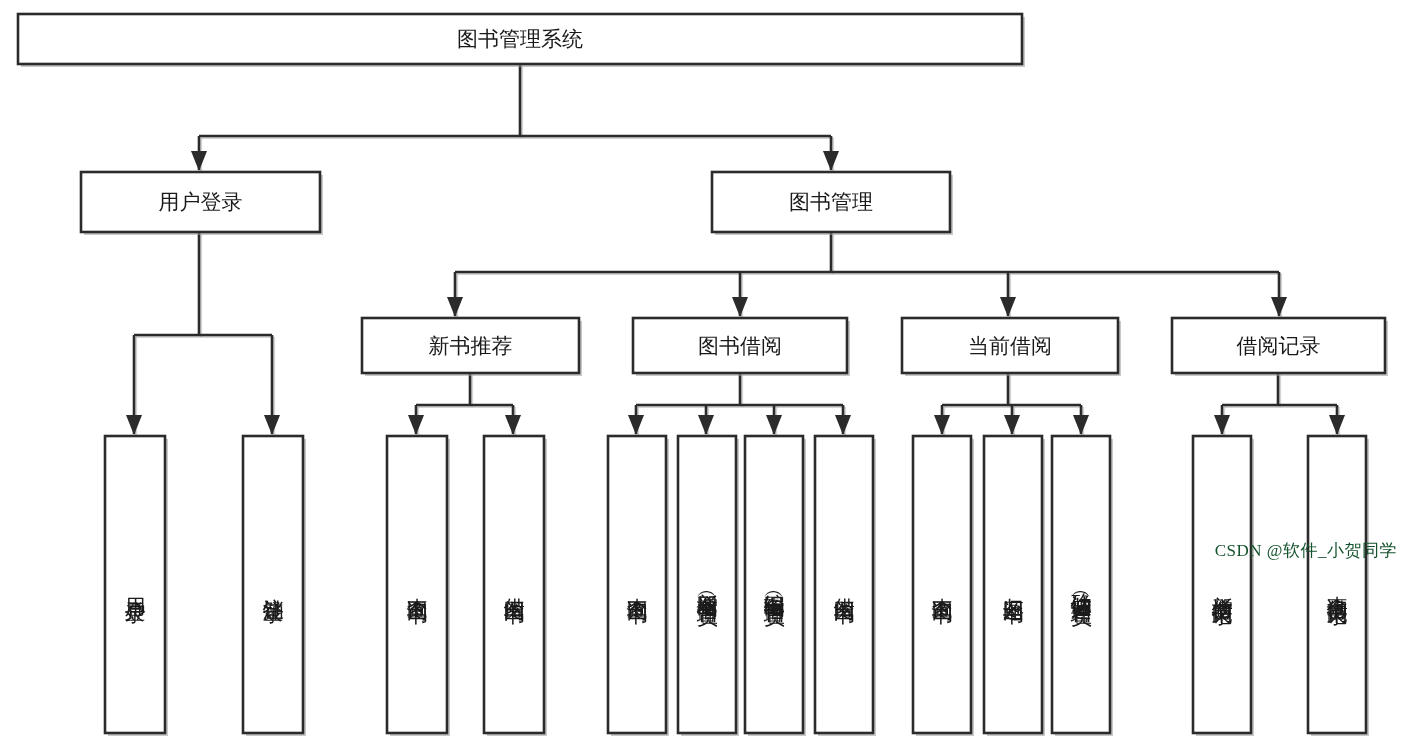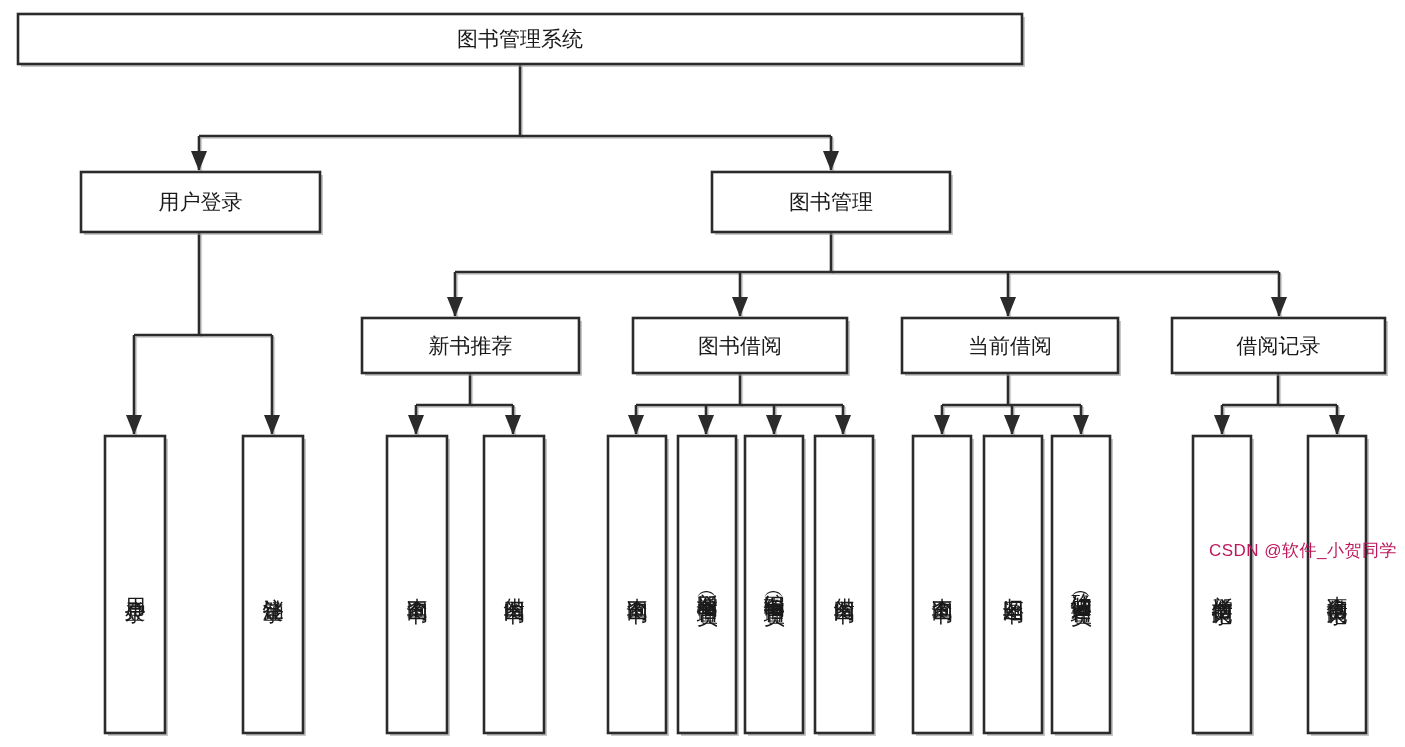--- a/index.html
+++ b/index.html
@@ -72,23 +72,23 @@
     line-height: 1.08;
     color: #1a1a1a;
     letter-spacing: 2px;
     white-space: nowrap;
     pointer-events: none;
   }
   .watermark {
     position: absolute;
     right: 8px;
     bottom: 6px;
-    font-family: Liberation Sans, sans-serif;
+    font-family: Liberation Serif, serif;
     font-size: 17px;
-    color: #be185d;
+    color: #14532d;
     letter-spacing: 0.5px;
     user-select: none;
   }
 </style>
 </head>
 <body>
 
 <div id="diagram-root">
 
   <svg class="diagram-canvas" id="svg-canvas" viewBox="0 0 1405 747">

